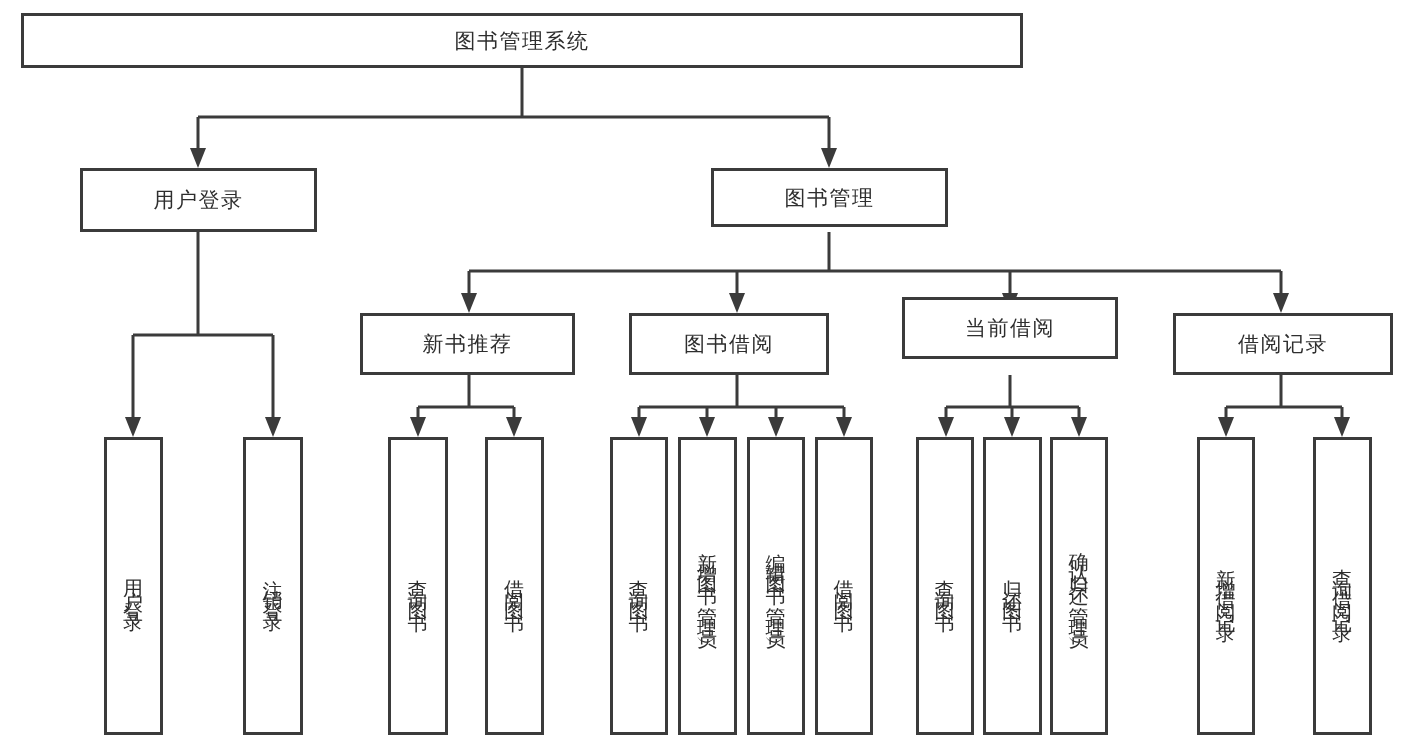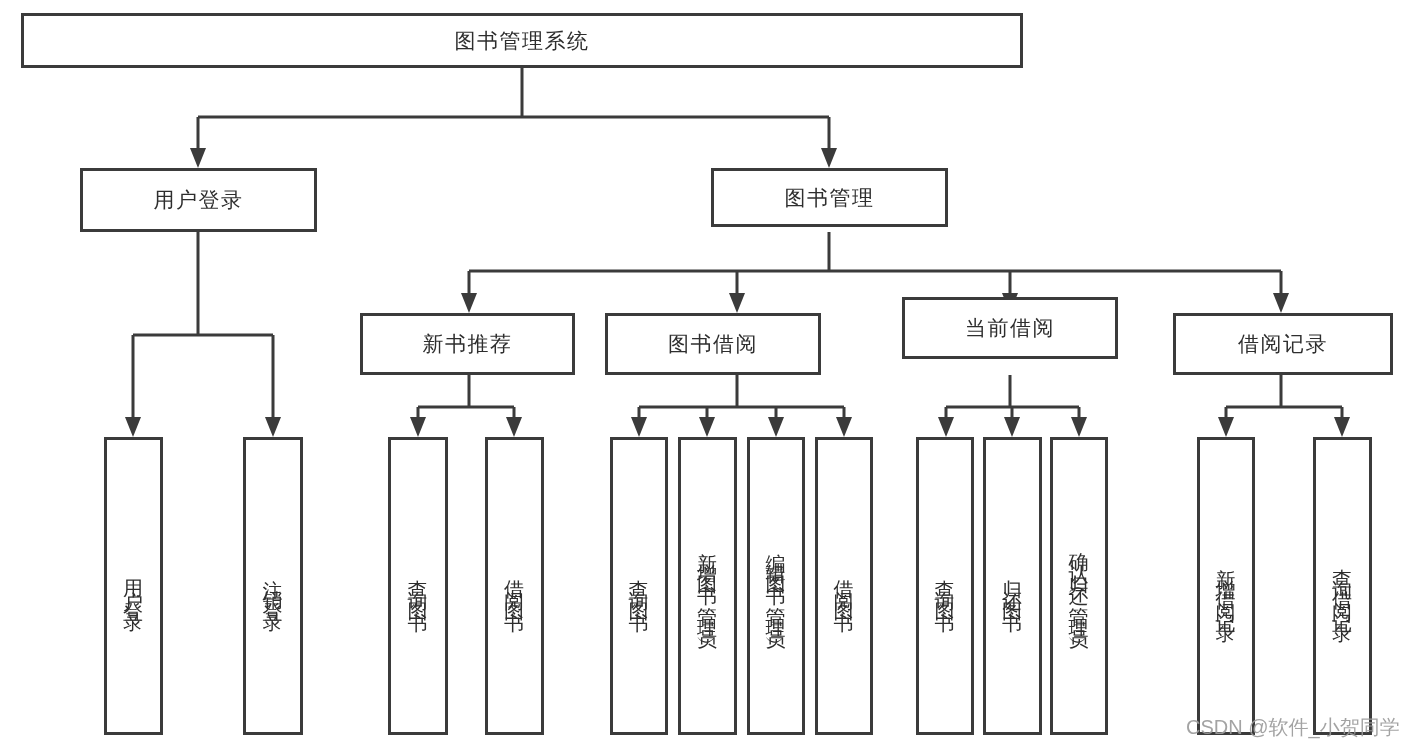--- a/index.html
+++ b/index.html
@@ -68,21 +68,21 @@
   <div class="node" style="left:80px;top:168px;width:237px;height:64px">
     <span class="hlabel">用户登录</span>
   </div>
   <div class="node" style="left:711px;top:168px;width:237px;height:59px">
     <span class="hlabel">图书管理</span>
   </div>
 
   <div class="node" style="left:360px;top:313px;width:215px;height:62px">
     <span class="hlabel">新书推荐</span>
   </div>
-  <div class="node" style="left:605px;top:313px;width:216px;height:62px">
+  <div class="node" style="left:629px;top:313px;width:200px;height:62px">
     <span class="hlabel">图书借阅</span>
   </div>
   <div class="node" style="left:902px;top:297px;width:216px;height:62px">
     <span class="hlabel">当前借阅</span>
   </div>
   <div class="node" style="left:1173px;top:313px;width:220px;height:62px">
     <span class="hlabel">借阅记录</span>
   </div>
 
   <div class="node leaf" style="left:104px;top:437px;width:59px;height:298px">
@@ -122,15 +122,14 @@
     <span class="vtext">确认归还（管理员）</span>
   </div>
 
   <div class="node leaf" style="left:1197px;top:437px;width:58px;height:298px">
     <span class="vtext">新增借阅记录</span>
   </div>
   <div class="node leaf" style="left:1313px;top:437px;width:59px;height:298px">
     <span class="vtext">查询借阅记录</span>
   </div>
 
-  <div class="watermark">CSDN @软件_小贺同学</div>
 
 </div>
 
 </body></html>

